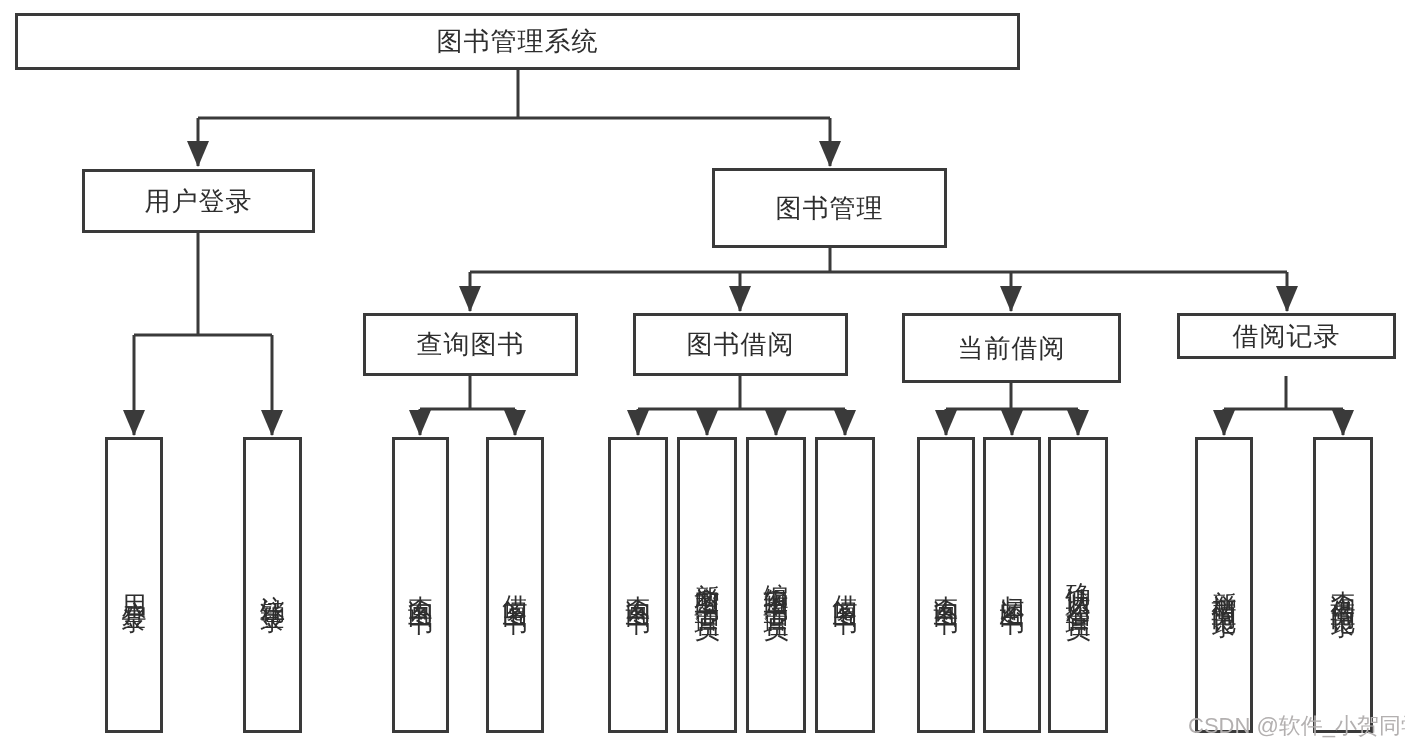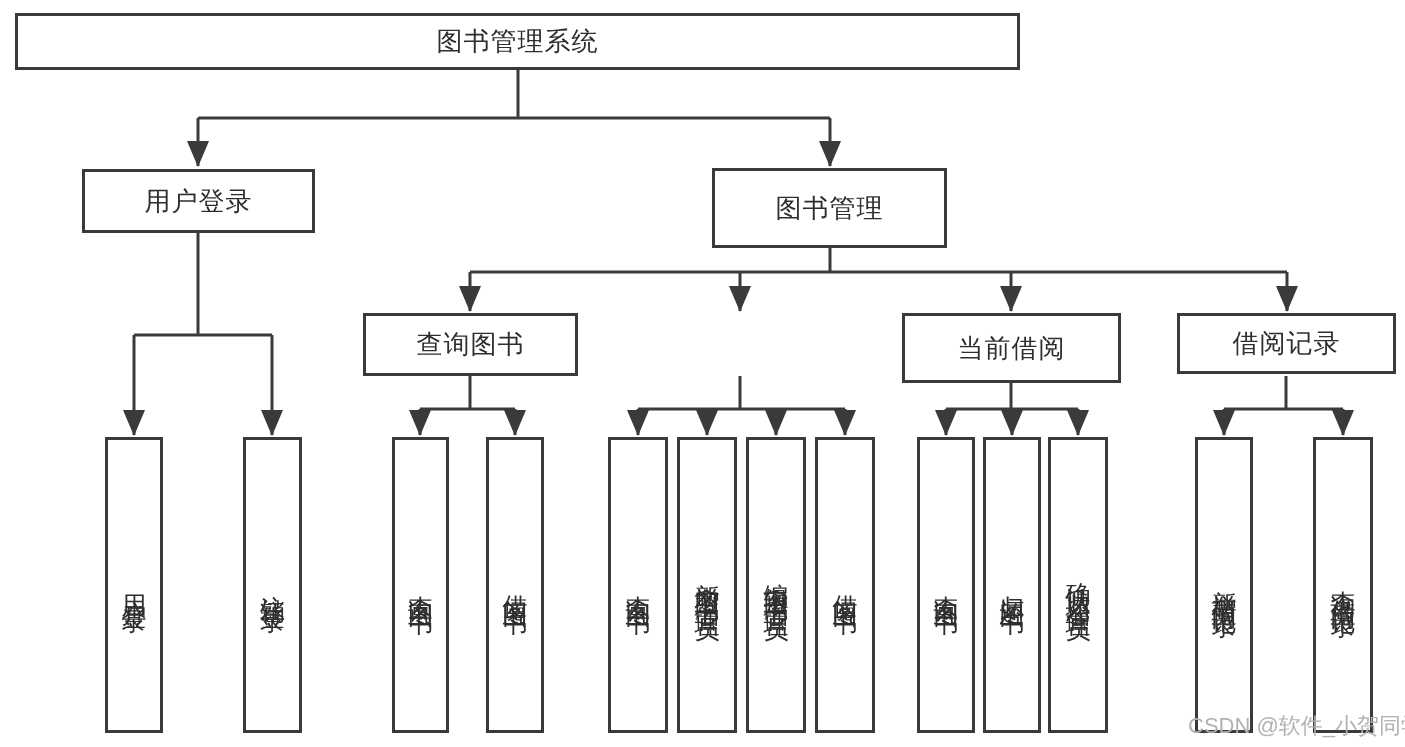--- a/index.html
+++ b/index.html
@@ -90,24 +90,27 @@
   <div class="node node-h" style="left:82px;top:169px;width:233px;height:64px;">
     <span>用户登录</span>
   </div>
   <div class="node node-h" style="left:712px;top:168px;width:235px;height:80px;">
     <span>图书管理</span>
   </div>
 
   <div class="node node-h" style="left:363px;top:313px;width:215px;height:63px;">
     <span>查询图书</span>
   </div>
+  <div class="node node-h" style="left:633px;top:313px;width:215px;height:63px;">
+    <span>图书借阅</span>
+  </div>
   <div class="node node-h" style="left:902px;top:313px;width:219px;height:70px;">
     <span>当前借阅</span>
   </div>
-  <div class="node node-h" style="left:1177px;top:313px;width:219px;height:61px;">
+  <div class="node node-h" style="left:1177px;top:313px;width:219px;height:46px;">
     <span>借阅记录</span>
   </div>
 
   <div class="node node-v" style="left:105px;top:437px;width:58px;height:296px;">
     <span class="vtext">用户登录</span>
   </div>
   <div class="node node-v" style="left:243px;top:437px;width:59px;height:296px;">
     <span class="vtext">注销登录</span>
   </div>
 

